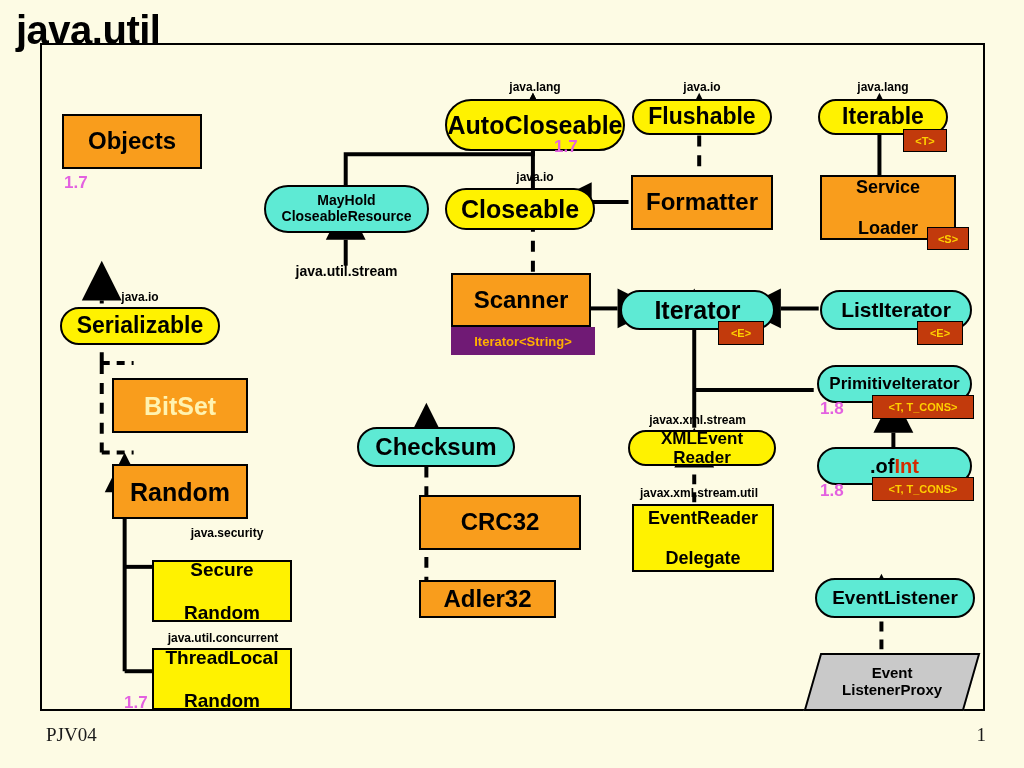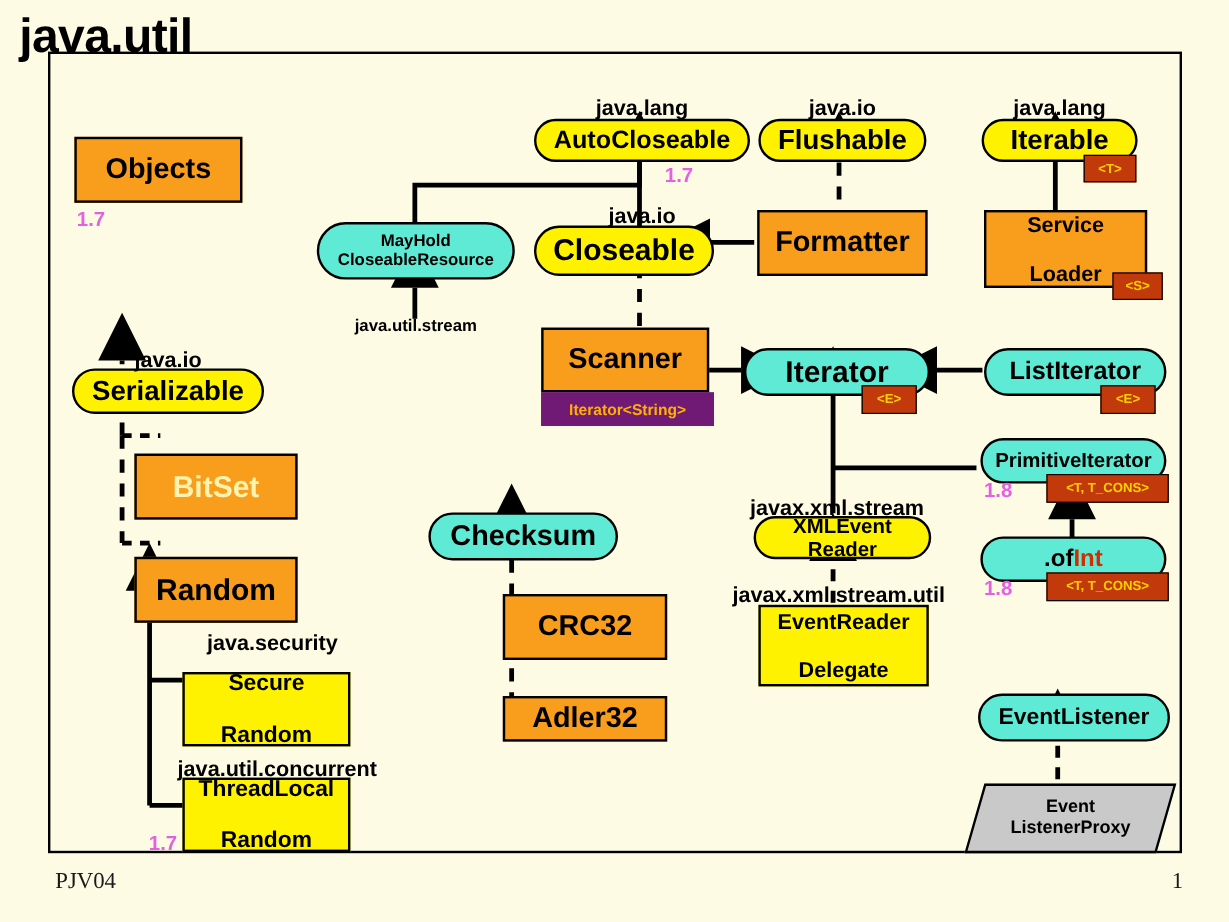--- a/index.html
+++ b/index.html
@@ -43,21 +43,21 @@
   
   .para{
     background:#C9C9C9;
     border:2px solid #000;
     transform:skewX(-16deg);
   }
   .para > span{display:block;transform:skewX(16deg);}
   
   .pkg{
     position:absolute;
-    font-size:18px;font-weight:bold;color:#000;
+    font-size:12px;font-weight:bold;color:#000;
     text-align:center;white-space:nowrap;
     z-index:6;
   }
   
   .ver{
     position:absolute;
     font-size:17px;font-weight:bold;color:#E361E0;
     z-index:6;white-space:nowrap;text-align:center;
   }
   
@@ -163,21 +163,21 @@
 
   <div class="node pill pill-green" style="left:222px;top:140px;width:165px;height:48px;font-size:14px;">
     <div>
       <span>MayHold</span><br>
       <span>CloseableResource</span>
     </div>
   </div>
   <div class="pkg" style="left:222px;top:218px;width:165px;font-size:14px;">java.util.stream</div>
 
   <div class="pkg" style="left:403px;top:35px;width:180px;">java.lang</div>
-  <div class="node pill pill-yellow" style="left:403px;top:54px;width:180px;height:36px;font-size:21px;">AutoCloseable</div>
+  <div class="node pill pill-yellow" style="left:403px;top:54px;width:180px;height:52px;font-size:25px;">AutoCloseable</div>
   <div class="ver" style="left:512px;top:92px;">1.7</div>
 
   <div class="pkg" style="left:590px;top:35px;width:140px;">java.io</div>
   <div class="node pill pill-yellow" style="left:590px;top:54px;width:140px;height:36px;font-size:23px;">Flushable</div>
 
   <div class="pkg" style="left:776px;top:35px;width:130px;">java.lang</div>
   <div class="node pill pill-yellow" style="left:776px;top:54px;width:130px;height:36px;font-size:23px;">Iterable</div>
   <div class="gen" style="left:861px;top:84px;width:42px;height:21px;">&lt;T&gt;</div>
 
   <div class="pkg" style="left:403px;top:125px;width:180px;">java.io</div>
@@ -225,21 +225,21 @@
   <div class="node pill pill-green" style="left:315px;top:382px;width:158px;height:40px;font-size:24px;">Checksum</div>
 
   <div class="pkg" style="left:578px;top:368px;width:155px;">javax.xml.stream</div>
   <div class="node pill pill-yellow" style="left:586px;top:385px;width:148px;height:36px;font-size:17px;">
     <div>
       <span>XMLEvent</span><br>
       <span>Reader</span>
     </div>
   </div>
 
-  <div class="node rect rect-orange" style="left:377px;top:450px;width:137px;height:55px;font-size:24px;">CRC32</div>
+  <div class="node rect rect-orange" style="left:377px;top:450px;width:162px;height:55px;font-size:24px;">CRC32</div>
 
   <div class="pkg" style="left:568px;top:441px;width:178px;">javax.xml.stream.util</div>
   <div class="node rect rect-yellow" style="left:590px;top:459px;width:142px;height:68px;font-size:18px;">
     <div>
       <span>EventReader</span><br><br>
       <span>Delegate</span>
     </div>
   </div>
 
   <div class="pkg" style="left:110px;top:481px;width:150px;">java.security</div>

